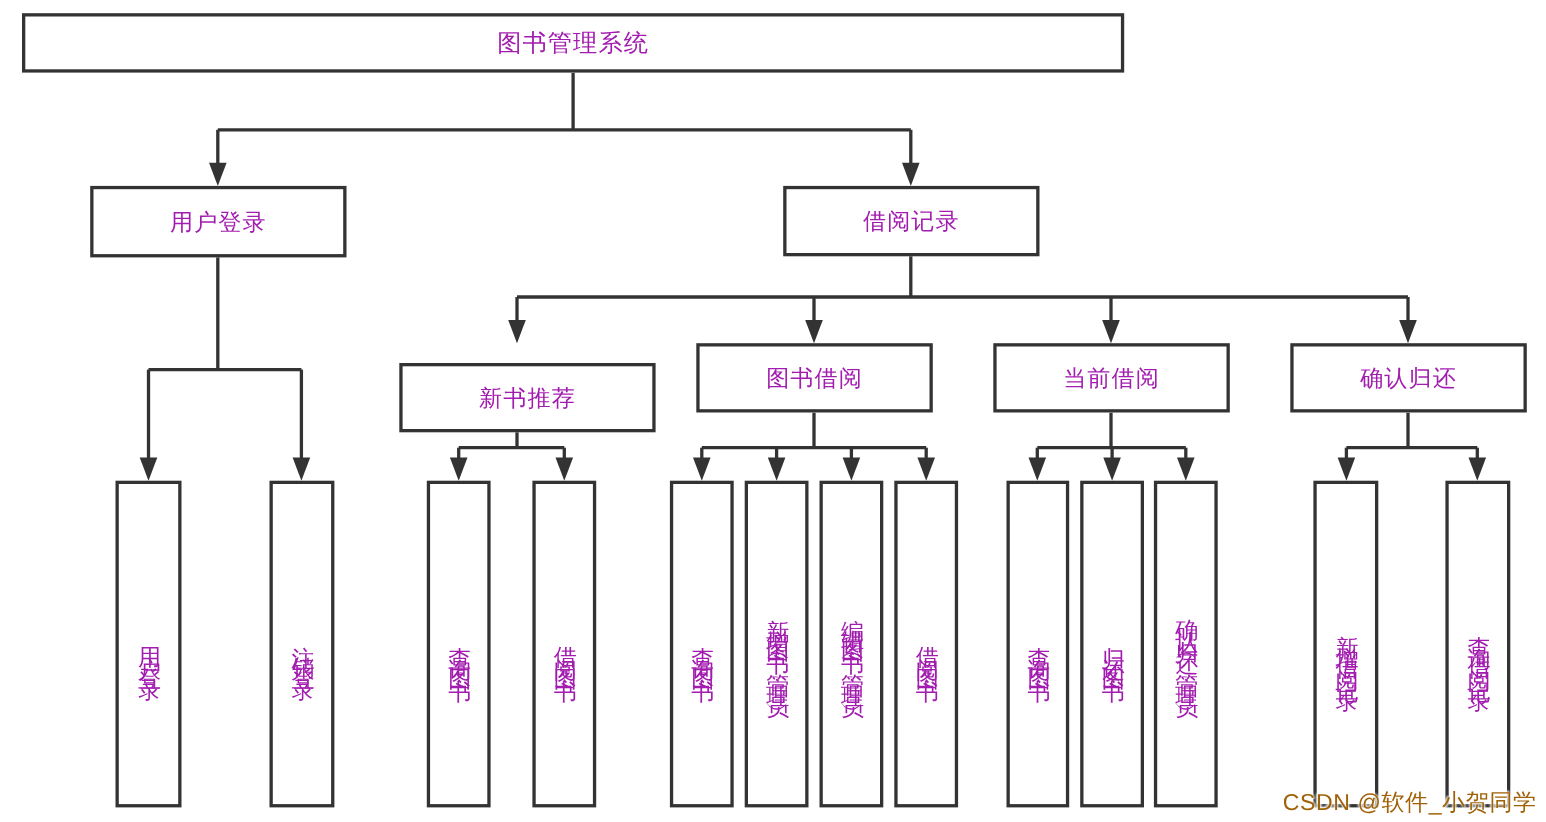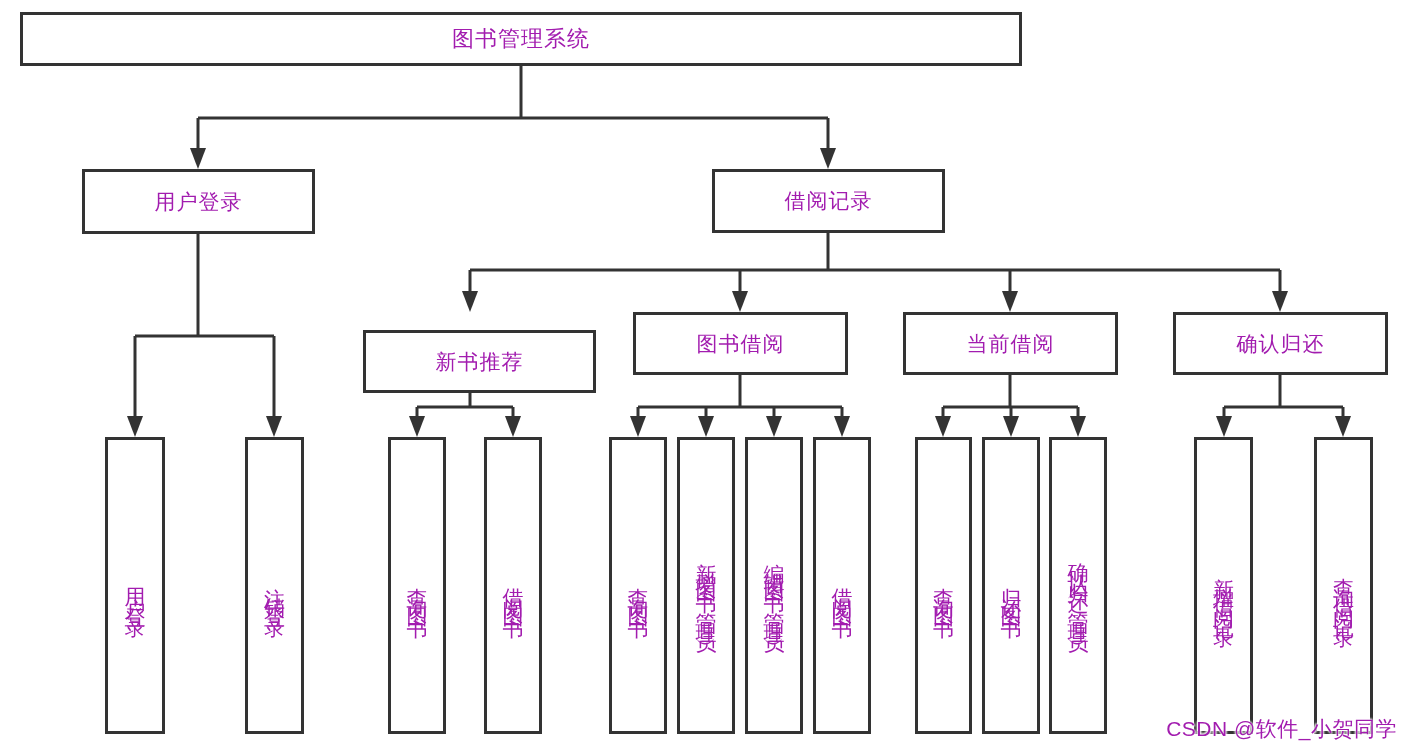--- a/index.html
+++ b/index.html
@@ -17,21 +17,21 @@
   }
   .hbox { font-size:21px; letter-spacing:1px; }
   .root-box { font-size:22px; }
   .vbox span {
     writing-mode:vertical-rl; text-orientation:mixed;
     font-size:21px; letter-spacing:10px; line-height:1.05;
     margin-bottom:-10px;
   }
   .watermark {
     position:absolute; right:8px; bottom:4px;
-    font-size:21px; color:#a21caf; letter-spacing:0.5px;
+    font-size:21px; color:#a16207; letter-spacing:0.5px;
     text-shadow:1px 1px 2px #ffffff, -1px -1px 2px #ffffff, 0 0 3px #ffffff;
     white-space:nowrap;
   }
 </style>
 </head>
 <body>
 
 <div class="canvas">
 
   <svg class="connectors" viewBox="0 0 1405 747" xmlns="http://www.w3.org/2000/svg" stroke="#333333" stroke-width="3" fill="#333333">

